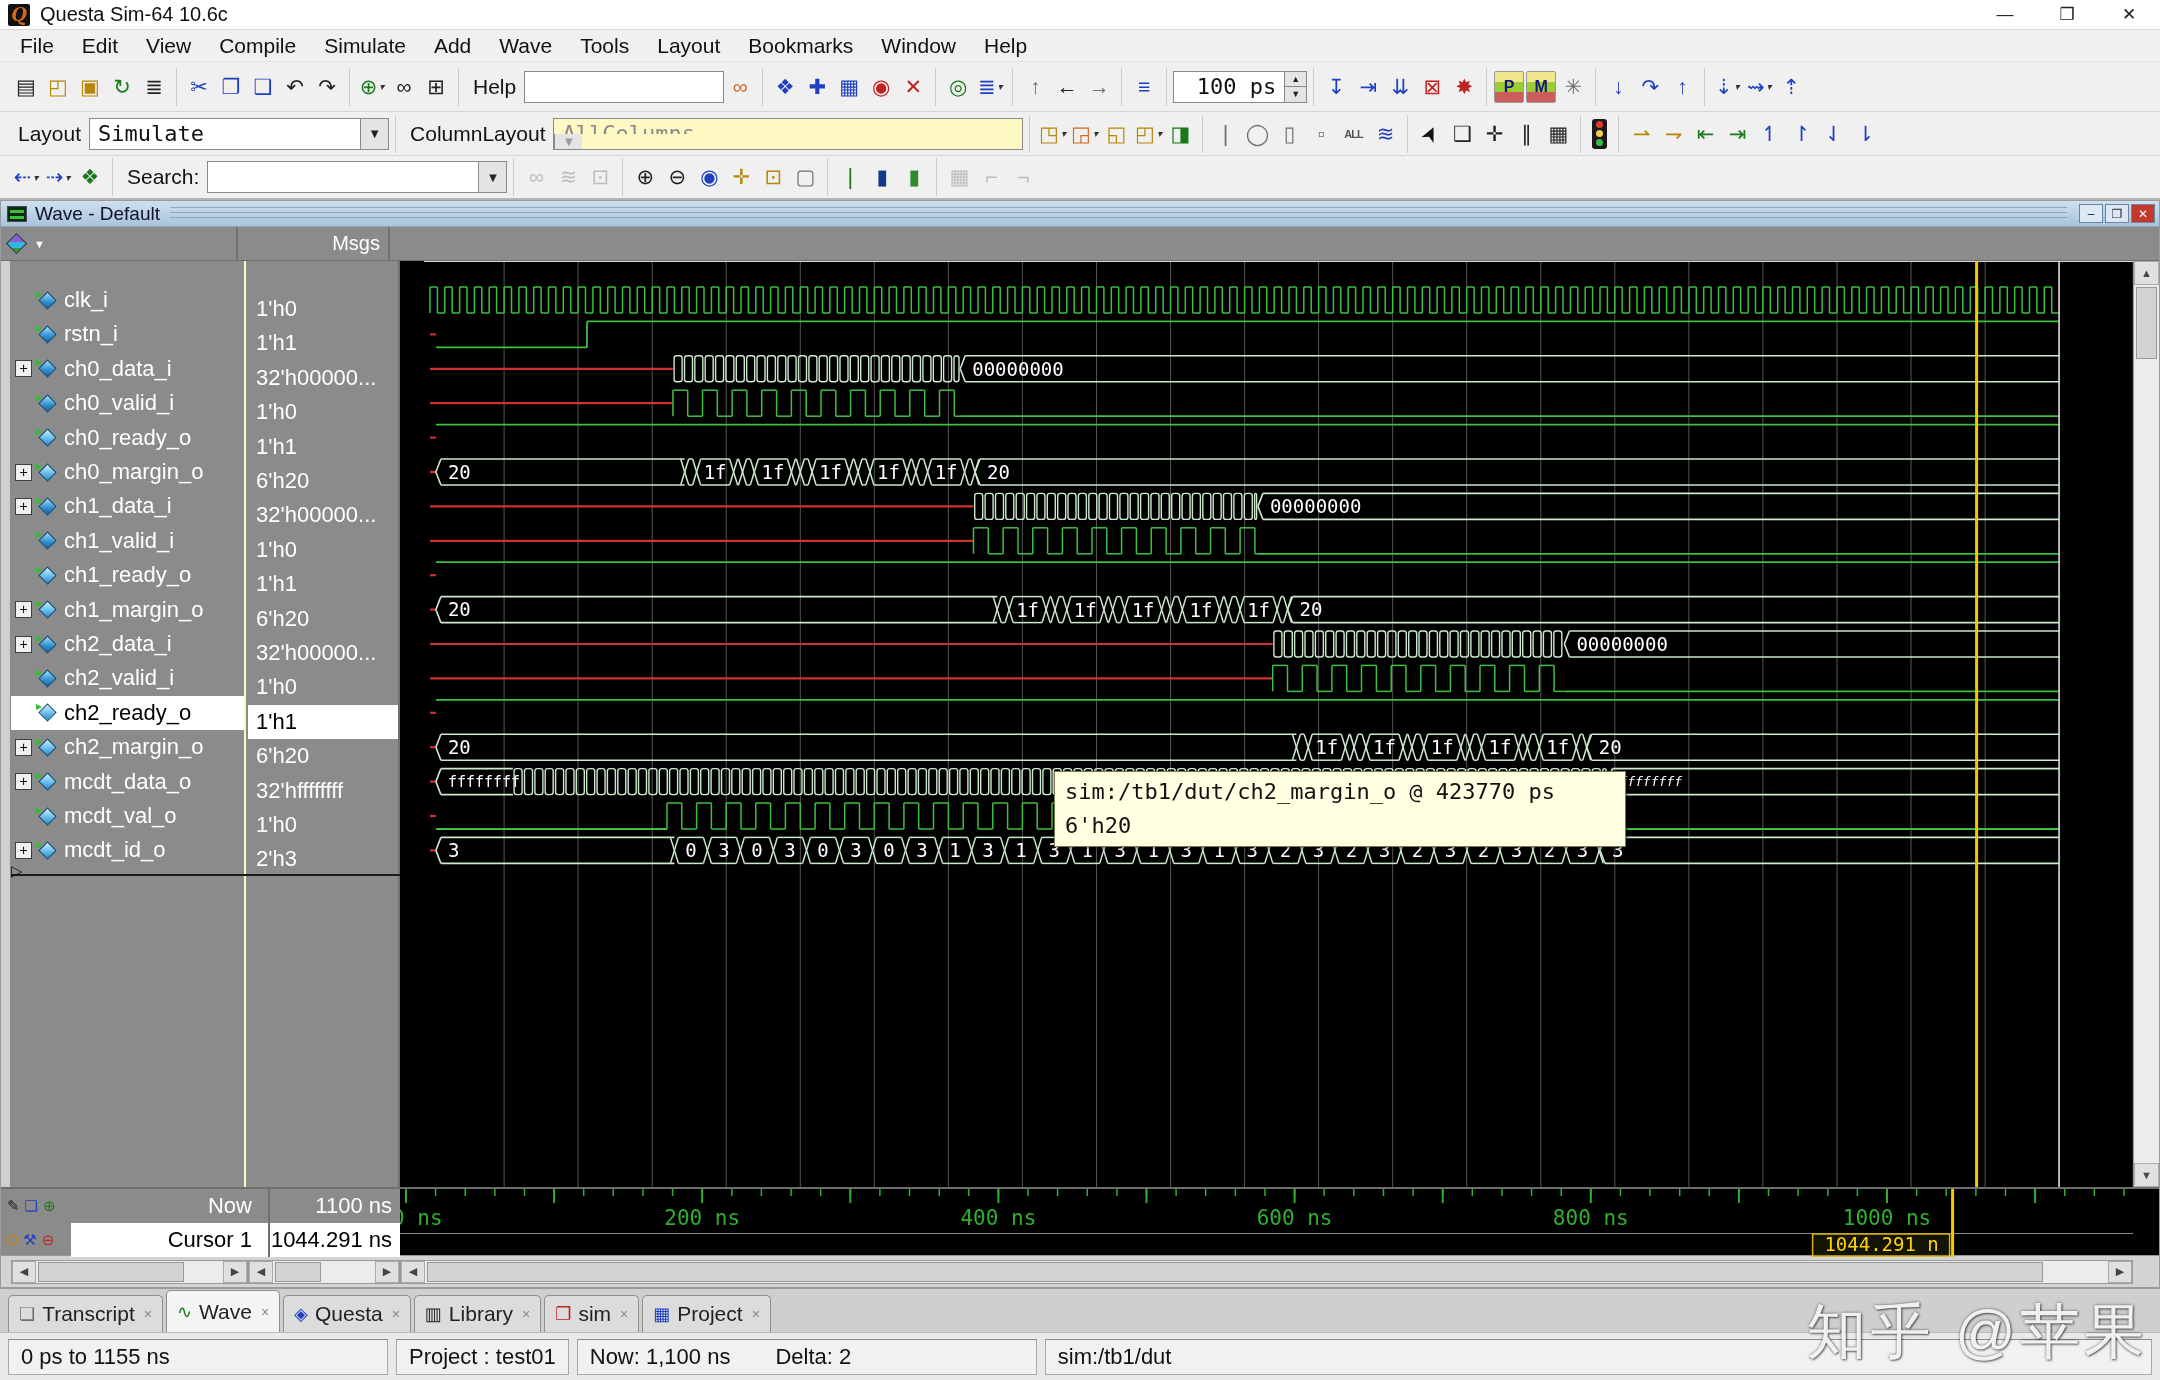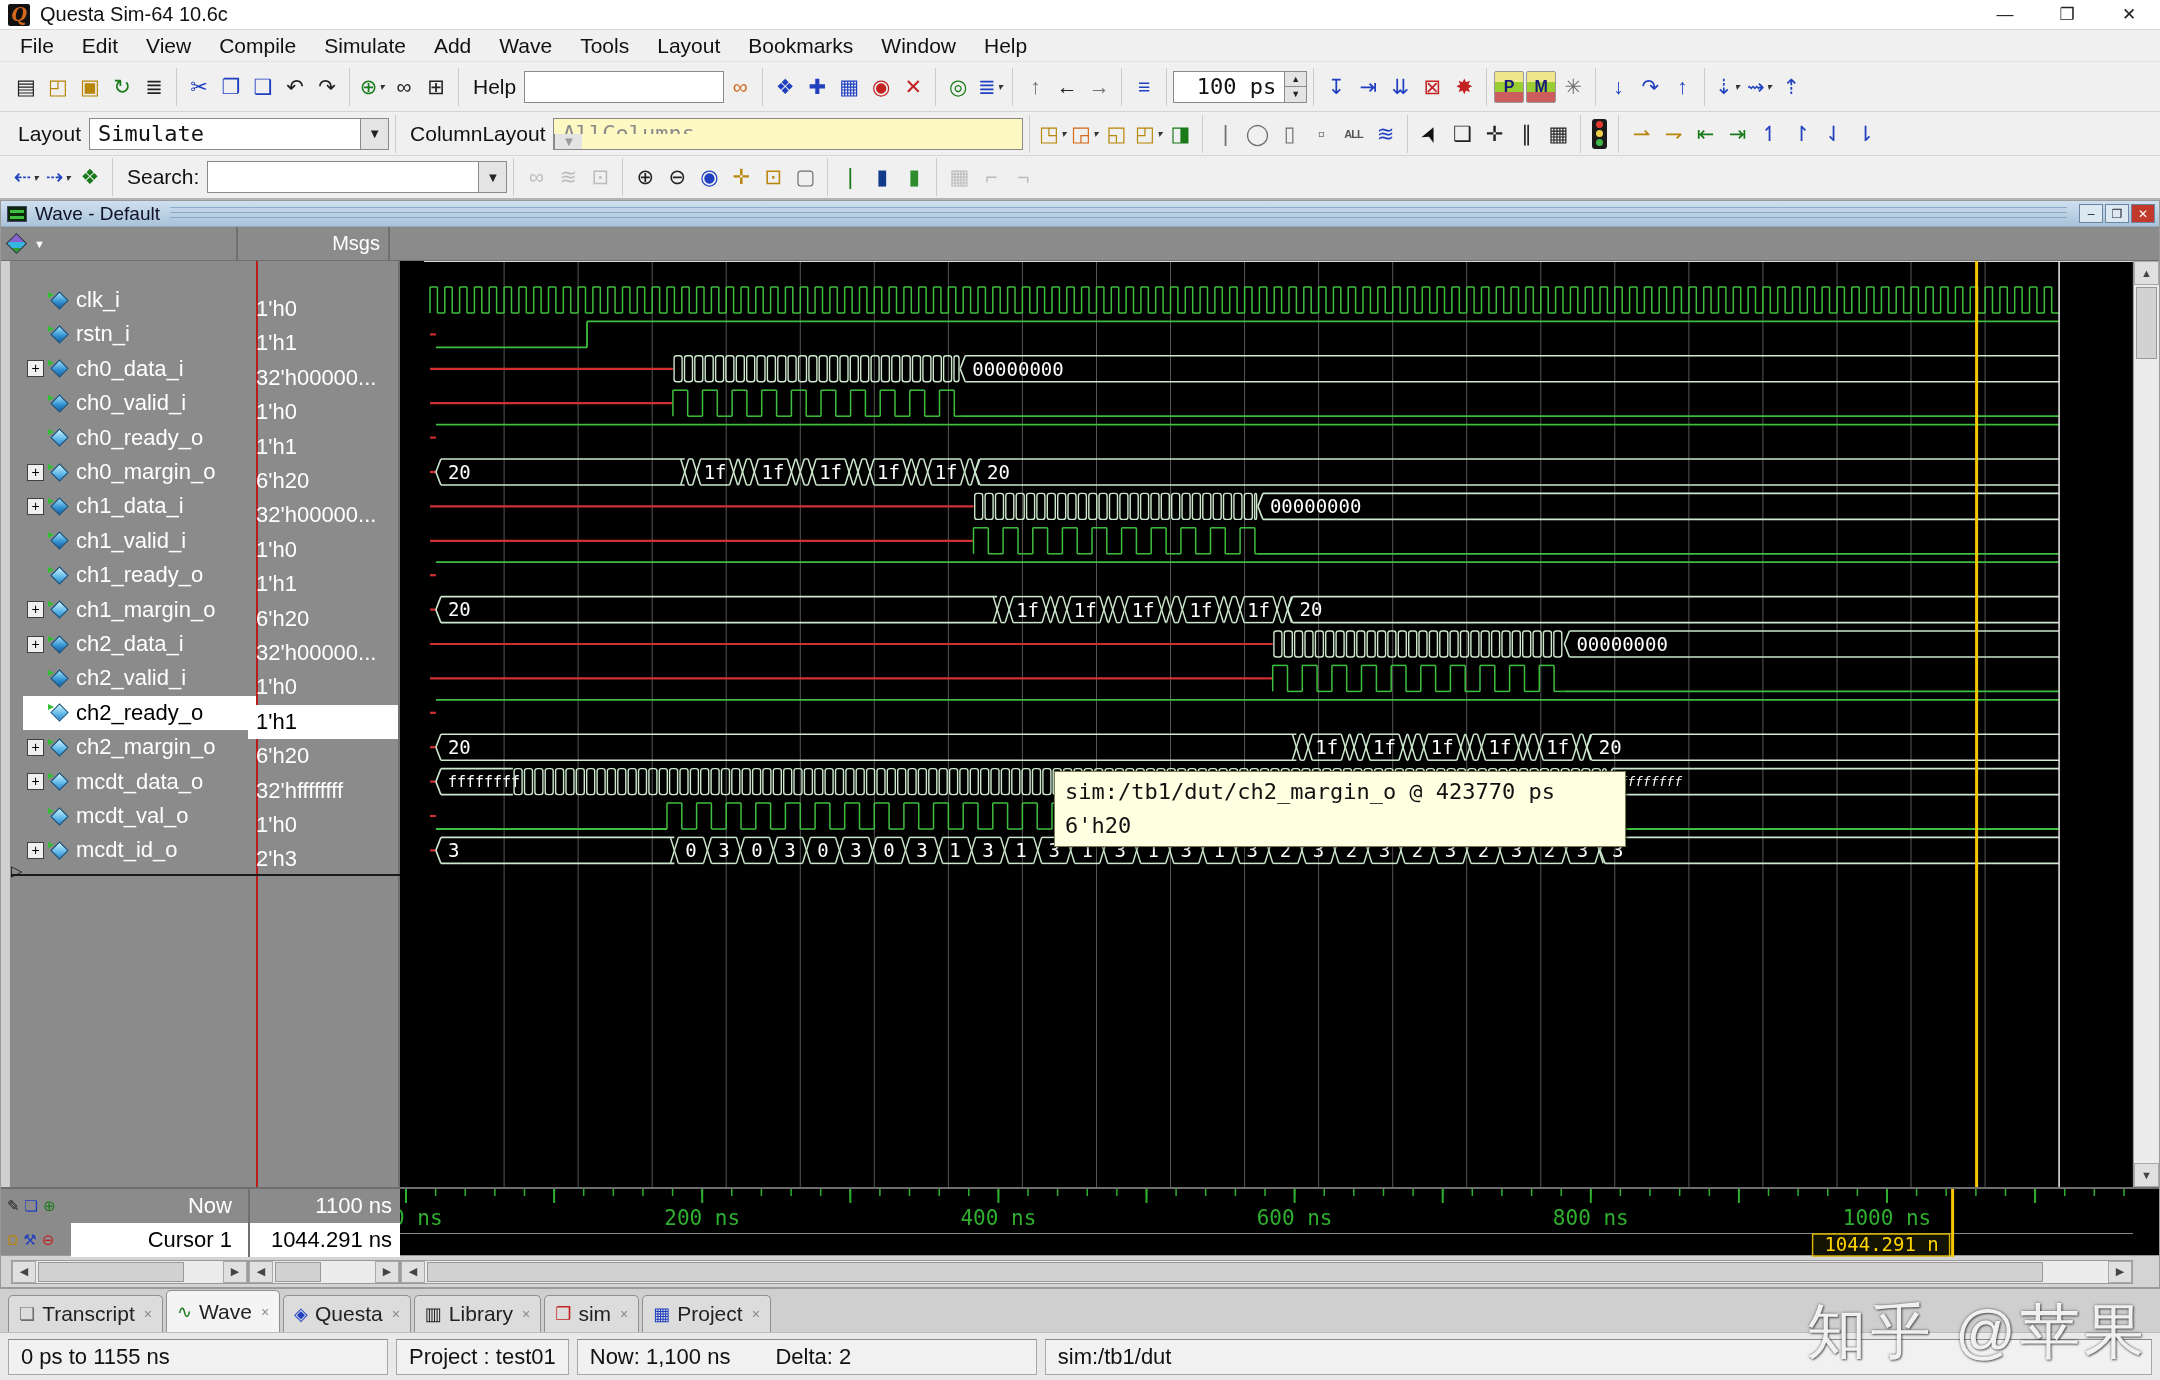--- a/index.html
+++ b/index.html
@@ -58,21 +58,21 @@
   .wp-title .pbtn { width:24px; height:19px; border:1px solid #6a86a2; background:#dce8f2; font-size:12px; display:flex; align-items:center; justify-content:center; margin-left:2px; color:#223; }
   .wp-title .pbtn.close { background:#c0392b; color:#fff; }
   .wp-header { height:34px; background:#8b8b8b; display:flex; border-bottom:1px solid #6e6e6e; }
   .wp-hcell1 { width:237px; display:flex; align-items:center; padding-left:8px; border-right:2px solid #707070; }
   .wp-hcell2 { width:152px; display:flex; align-items:center; justify-content:flex-end; padding-right:8px; color:#fff; font-size:20px; border-right:2px solid #707070; }
   .cubeicon { width:15px; height:15px; transform:rotate(45deg); background:linear-gradient(135deg,#8a5fd0 0 40%,#35b6e0 40% 75%,#2e9b2e 75%); border:1px solid #234; }
   .hdrcaret { color:#fff; font-size:11px; margin-left:10px; }
 
   .wp-body { position:relative; height:926px; background:#8b8b8b; overflow:hidden; }
   .leftgrip { position:absolute; left:0; top:0; width:10px; height:100%; background:#cfcfcf; border-right:1px solid #8a8a8a; }
-  .names-col { position:absolute; left:22px; top:0; width:235px; height:100%; border-right:2px solid #b91c1c; }
+  .names-col { position:absolute; left:10px; top:0; width:235px; height:100%; border-right:2px solid #fef9c3; }
   .values-col { position:absolute; left:247px; top:0; width:152px; height:100%; border-right:2px solid #707070; }
   .srow { position:absolute; left:0; width:100%; height:34px; display:flex; align-items:center; padding-left:4px; }
   .srow.sel { background:#ffffff; }
   .expbox { width:17px; height:17px; background:#f0f0f0; border:1px solid #404040; font-size:14px; line-height:14px; text-align:center; color:#000; margin-right:5px; flex:none; }
   .expspacer { width:22px; flex:none; }
   .sigicon { width:13px; height:13px; transform:rotate(45deg); background:linear-gradient(135deg,#9fe0f7 0%,#2f8fd0 60%,#1a5fa0 100%); border:1px solid #11507e; flex:none; margin:0 10px 0 4px; position:relative; }
   .sigicon.out { background:linear-gradient(135deg,#cef2fc 0%,#5fb8e8 60%,#2f88c8 100%); }
   .sigicon::after { content:"▸"; color:#2fbf2f; font-size:12px; position:absolute; left:-8px; top:0px; transform:rotate(-45deg); }
   .signame { color:#fff; font-size:22px; white-space:nowrap; }
   .srow.sel .signame { color:#000; }
@@ -87,21 +87,21 @@
   .vs-thumb { position:absolute; left:2px; right:2px; top:2px; height:72px; background:#d2d2d2; border:1px solid #999; }
 
   .tooltip { position:absolute; left:654px; top:510px; width:572px; height:76px; background:#ffffe1; border:1px solid #7a7a52; box-shadow:2px 2px 2px rgba(0,0,0,.35); font-family:"DejaVu Sans Mono", monospace; font-size:22px; color:#111; padding:3px 10px; line-height:34px; white-space:nowrap; overflow:hidden; }
 
   
   .wp-timebar { height:68px; display:flex; background:#8b8b8b; border-top:2px solid #6e6e6e; }
   .tl-left { width:399px; display:flex; flex-direction:column; }
   .tl-row { height:34px; display:flex; align-items:center; }
   .tl-icons { width:70px; display:flex; gap:5px; padding-left:6px; font-size:15px; }
   .tl-label { flex:1; text-align:right; color:#fff; font-size:22px; padding-right:16px; }
-  .tl-value { width:152px; height:100%; line-height:34px; text-align:right; color:#fff; font-size:22px; padding-right:8px; border-left:2px solid #707070; }
+  .tl-value { width:132px; height:100%; line-height:34px; text-align:right; color:#fff; font-size:22px; padding-right:8px; border-left:2px solid #707070; }
   .tl-row.cursorrow .tl-label { background:#fff; color:#000; height:100%; line-height:34px; }
   .tl-row.cursorrow .tl-value { background:#fff; color:#000; }
   .tl-axis { flex:1; background:#000; }
 
   
   .wp-hscroll { height:32px; background:#d4d4d4; display:flex; align-items:center; border-top:1px solid #9a9a9a; }
   .hsb { height:24px; display:flex; align-items:stretch; border:1px solid #9a9a9a; background:#ececec; }
   .hsb-btn { width:24px; display:flex; align-items:center; justify-content:center; font-size:11px; color:#444; background:#e0e0e0; border:1px solid #aaa; }
   .hsb-track { flex:1; position:relative; }
   .hsb-thumb { position:absolute; top:1px; bottom:1px; left:2px; background:#d2d2d2; border:1px solid #999; }

